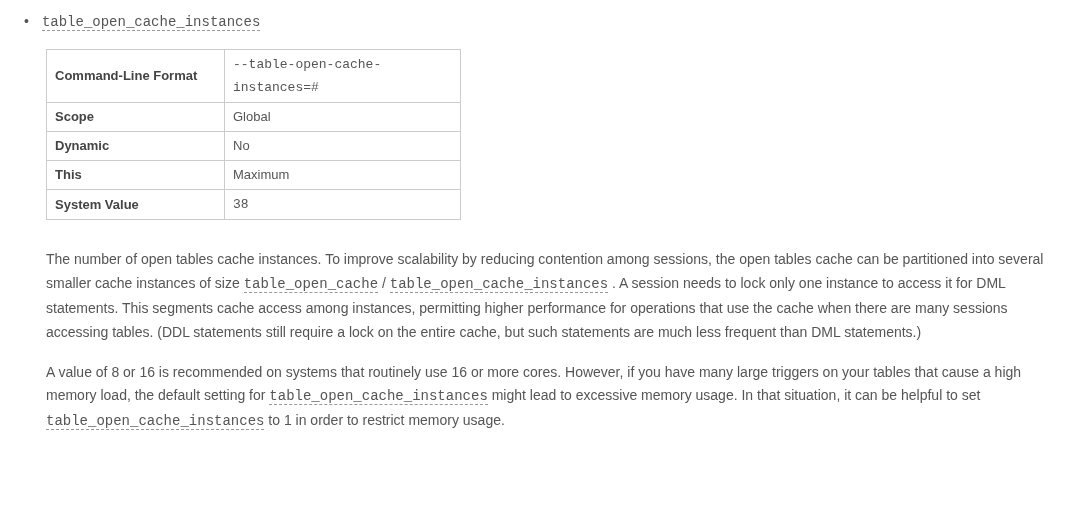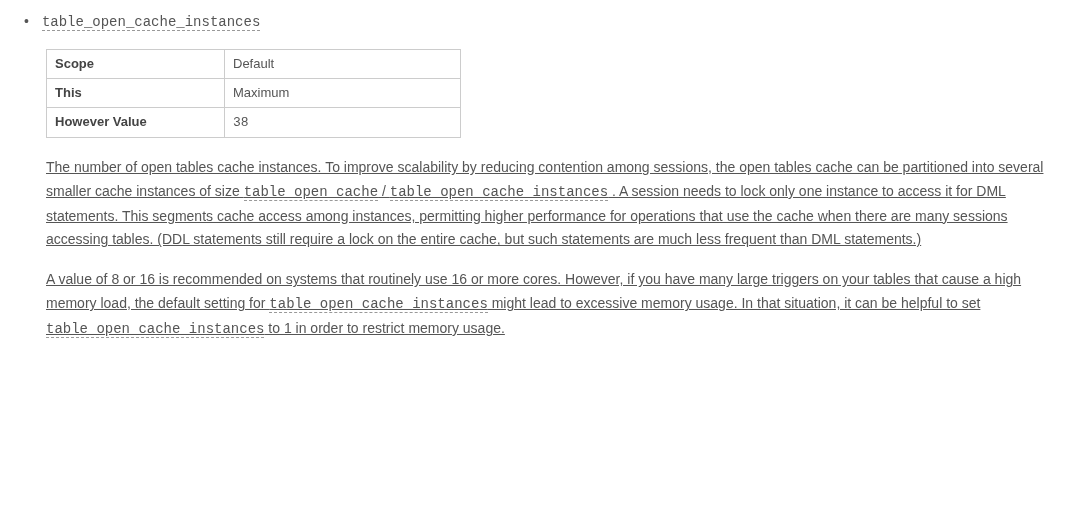--- a/index.html
+++ b/index.html
@@ -60,55 +60,62 @@
       font-size: 13px;
     }
     .sysvar-link {
       font-family: "Courier New", Courier, monospace;
       color: #1e88c9;
       border-bottom: 1px dashed #8bbfd9;
       cursor: pointer;
       font-size: 13px;
     }
     .desc {
-      margin-top: 18px;
+      margin-top: 28px;
       margin-left: 8px;
       margin-right: 8px;
       color: #555;
       font-size: 14px;
-      text-decoration: underline;
     }
     .desc p {
       margin-bottom: 16px;
     }
     .inline-code-link {
       font-family: "Courier New", Courier, monospace;
       border-bottom: 1px dashed #999;
       color: #555;
     }
   </style>
 </head>
 <body>
 
 <ul>
   <li>
     <a class="varname-link">table_open_cache_instances</a>
 
     <table class="info-table">
       <tbody>
         <tr>
+          <th>Command-Line Format</th>
+          <td><span class="code-plain">--table-open-cache-instances=#</span></td>
+        </tr>
+        <tr>
           <th>Scope</th>
-          <td>Default</td>
+          <td>Global</td>
+        </tr>
+        <tr>
+          <th>Dynamic</th>
+          <td>No</td>
         </tr>
         <tr>
           <th>This</th>
           <td>Maximum</td>
         </tr>
         <tr>
-          <th>However Value</th>
+          <th>System Value</th>
           <td><span class="code-plain">38</span></td>
         </tr>
       </tbody>
     </table>
 
     <div class="desc">
       <p>
         <span>The number of open tables cache instances. To improve scalability by reducing contention among sessions, the open tables cache can be partitioned into several smaller cache instances of size </span><a class="inline-code-link">table_open_cache</a><span> / </span><a class="inline-code-link">table_open_cache_instances</a><span> . A session needs to lock only one instance to access it for DML statements. This segments cache access among instances, permitting higher performance for operations that use the cache when there are many sessions accessing tables. (DDL statements still require a lock on the entire cache, but such statements are much less frequent than DML statements.)</span>
       </p>
       <p>

